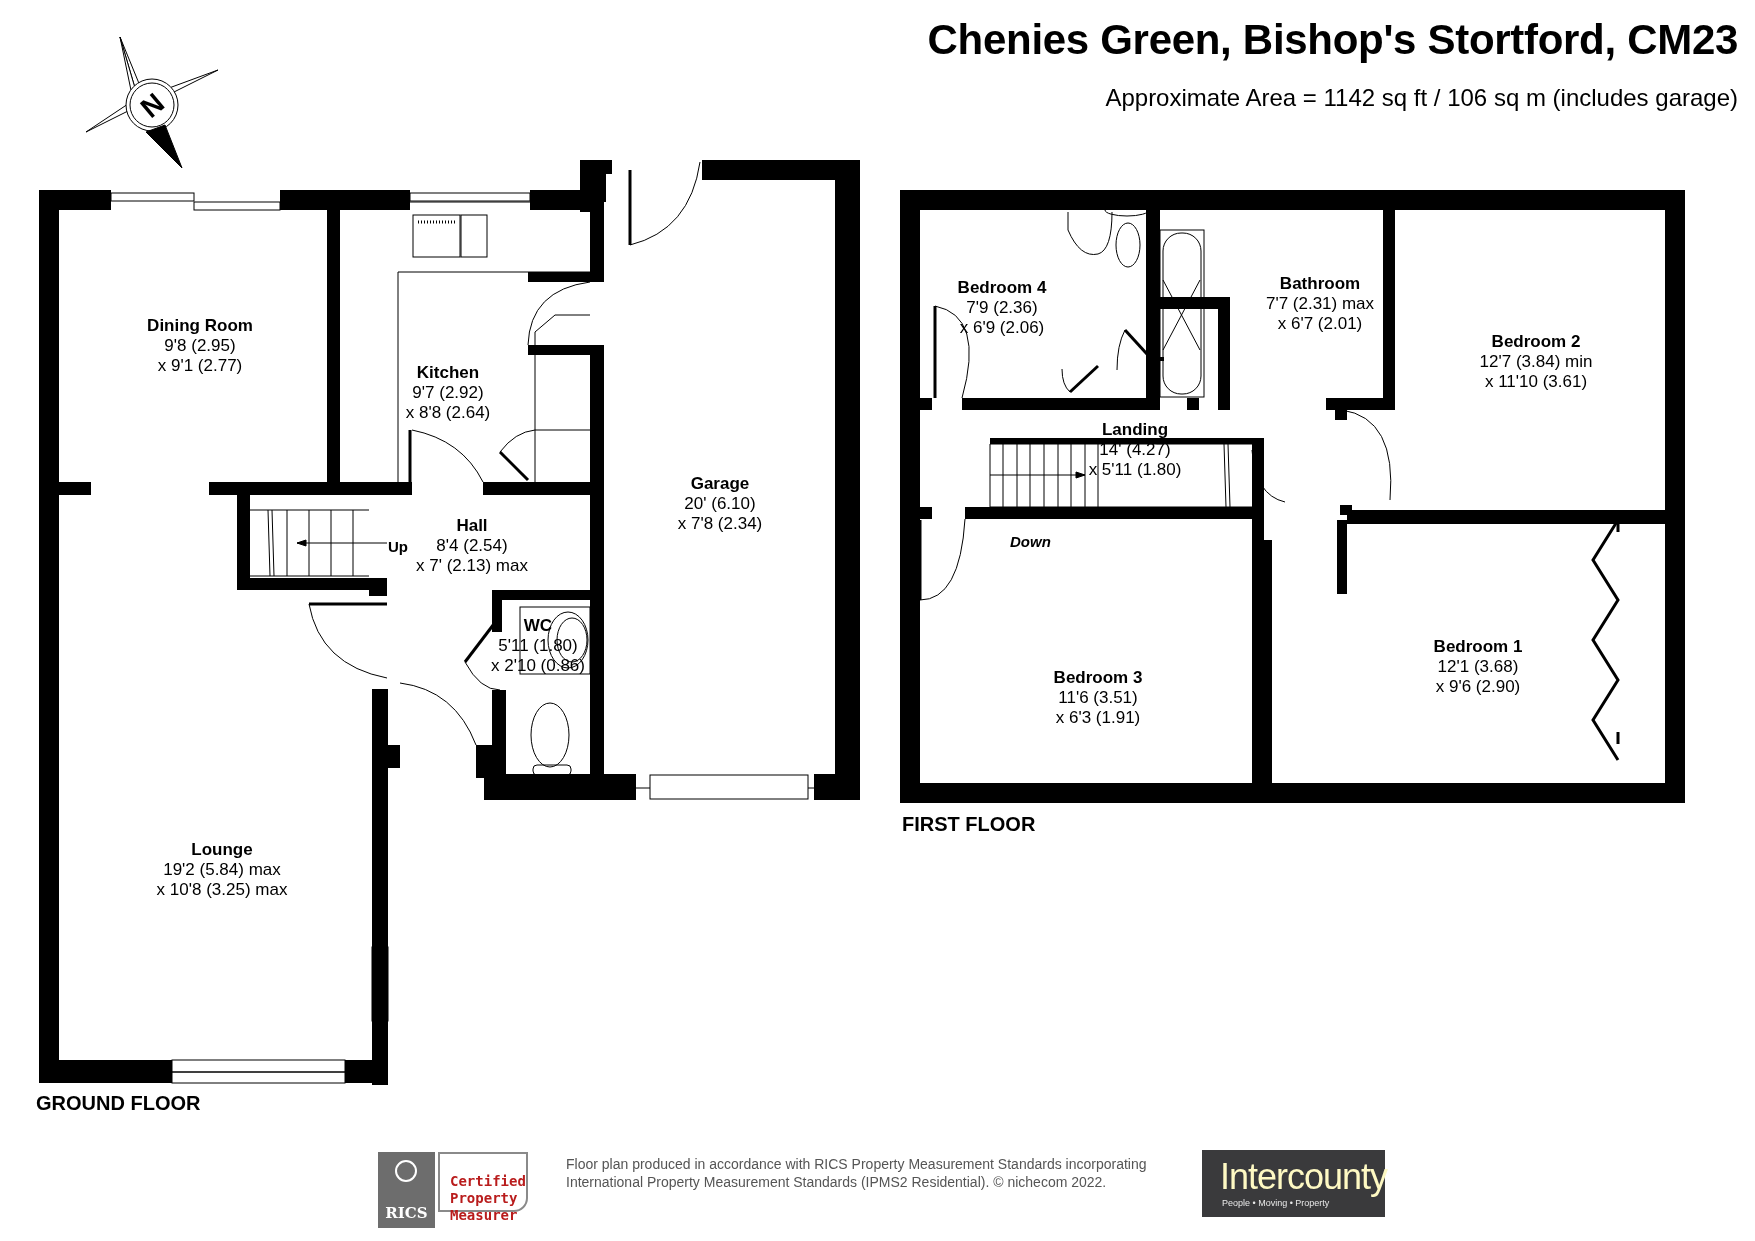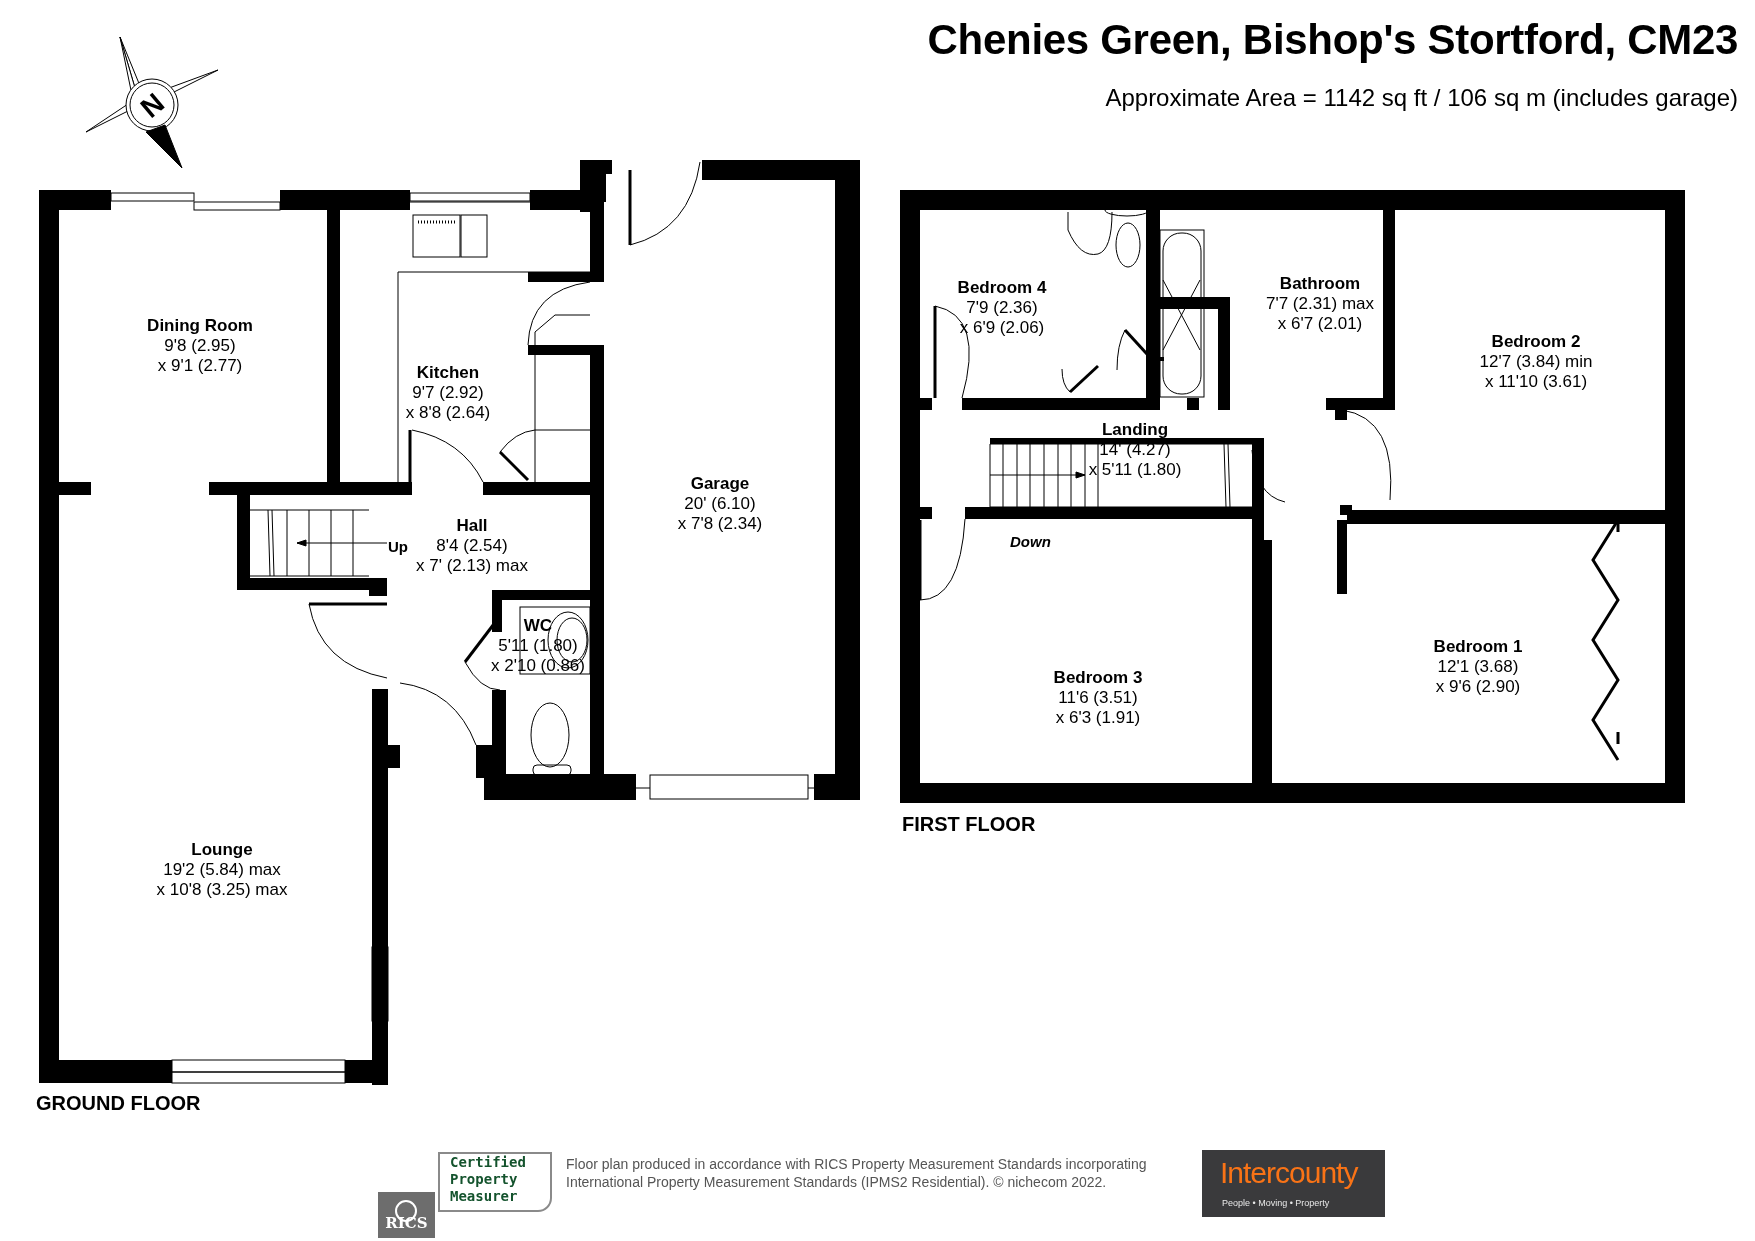--- a/index.html
+++ b/index.html
@@ -7,26 +7,26 @@
   .abs { position:absolute; }
   .title { right:17px; top:16px; font-size:42px; font-weight:bold; white-space:nowrap; letter-spacing:-0.3px; }
   .subtitle { right:17px; top:84px; font-size:24px; white-space:nowrap; }
   svg.plan { position:absolute; left:0; top:0; }
   .room-label { position:absolute; text-align:center; font-size:17px; line-height:20px; white-space:nowrap; transform:translateX(-50%); }
   .room-label .rn { font-weight:bold; display:block; }
   .room-label .rd { display:block; }
   .floor-label { position:absolute; font-size:20px; font-weight:bold; white-space:nowrap; }
   .stair-label { position:absolute; font-size:15px; font-weight:bold; }
   .footer-text { position:absolute; left:566px; top:1155px; font-size:14px; line-height:18px; color:#555; white-space:nowrap; }
-  .rics { position:absolute; left:378px; top:1152px; width:57px; height:46px; background:#6d6d6d; color:#fff;margin-top:40px; }
+  .rics { position:absolute; left:378px; top:1152px; width:57px; height:76px; background:#6d6d6d; color:#fff; }
   .rics-word { position:absolute; bottom:6px; left:0; width:57px; text-align:center; font-family:"DejaVu Serif", serif; font-weight:bold; font-size:15px; }
   .rics-emblem { position:absolute; top:8px; left:17px; width:22px; height:22px; border-radius:50%; border:2px solid #fff; box-sizing:border-box; }
-  .cert { position:absolute; left:438px; top:1152px; width:114px; height:60px; border:2px solid #8a8a8a; border-radius:0 0 14px 0; box-sizing:border-box; color:#14532d; font-family:"DejaVu Sans Mono", monospace; font-weight:bold; font-size:14px; line-height:17px; padding:0 0 0 10px; }
+  .cert { position:absolute; left:438px; top:1152px; width:90px; height:60px; border:2px solid #8a8a8a; border-radius:0 0 14px 0; box-sizing:border-box; color:#b91c1c; font-family:"DejaVu Sans Mono", monospace; font-weight:bold; font-size:14px; line-height:17px; padding:19px 0 0 10px; }
   .ic-logo { position:absolute; left:1202px; top:1150px; width:183px; height:67px; background:#3a3a3c; }
-  .ic-name { position:absolute; left:18px; top:6px; font-size:30px; color:#f97316; letter-spacing:-1px; }
+  .ic-name { position:absolute; left:18px; top:6px; font-size:36px; color:#fef9c3; letter-spacing:-1px; }
   .ic-tag { position:absolute; left:20px; top:48px; font-size:9px; color:#e8e8e8; white-space:nowrap; }
 </style>
 </head>
 <body>
 
 <div class="abs title">Chenies Green, Bishop's Stortford, CM23</div>
 <div class="abs subtitle">Approximate Area = 1142 sq ft / 106 sq m (includes garage)</div>
 
 <svg class="plan" width="1755" height="1241">
   <g stroke="#000" stroke-width="1" fill="#fff">

